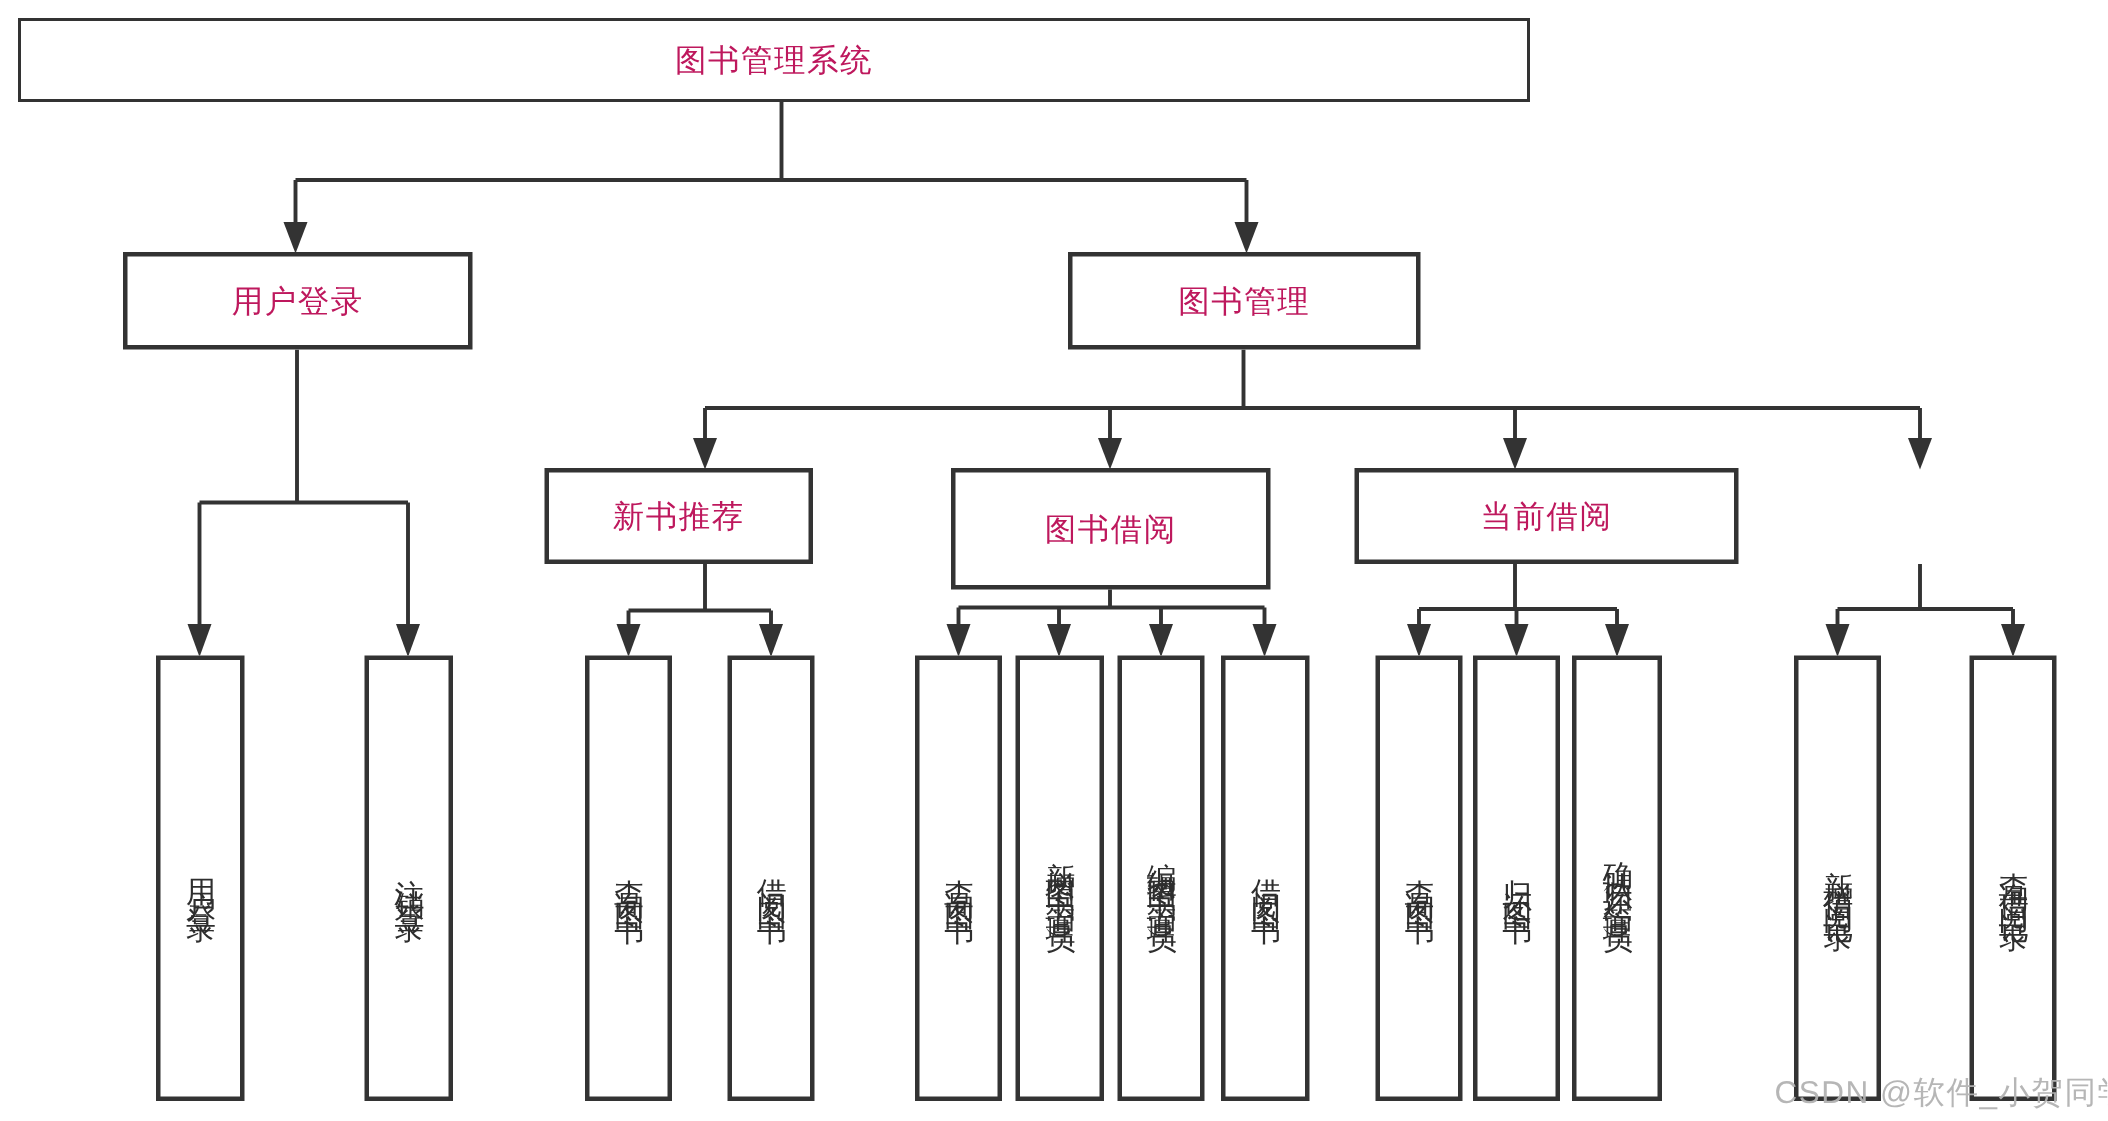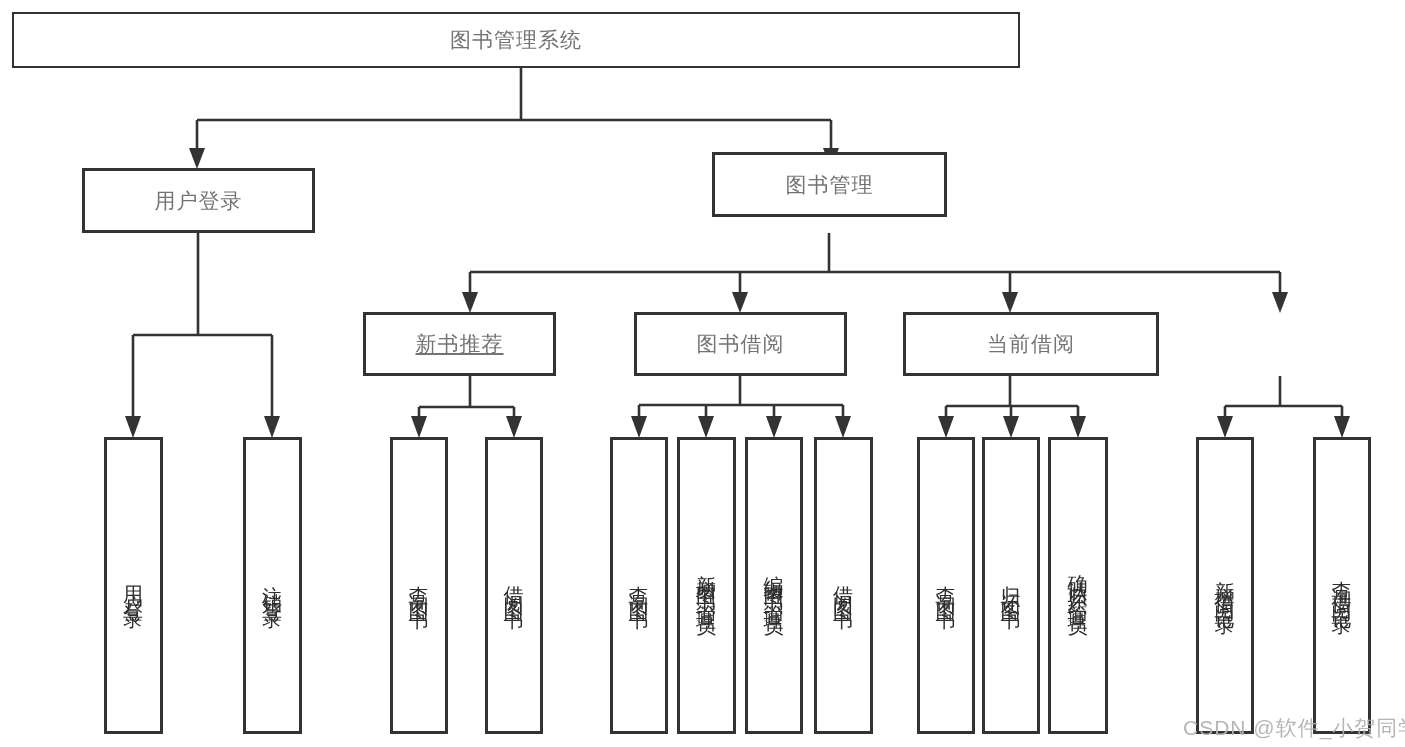--- a/index.html
+++ b/index.html
@@ -22,21 +22,21 @@
     pointer-events: none;
   }
   .box {
     position: absolute;
     box-sizing: border-box;
     border: 3px solid #333333;
     background: #ffffff;
     display: flex;
     align-items: center;
     justify-content: center;
-    color: #737373;
+    color: #be185d;
     font-size: 21px;
     letter-spacing: 1px;
     z-index: 2;
   }
   .vbox {
     position: absolute;
     box-sizing: border-box;
     border: 3px solid #333333;
     background: #ffffff;
     display: flex;
@@ -138,24 +138,24 @@
       <polygon points="1070,416 1086,416 1078,438"></polygon>
 
       <polygon points="1217,416 1233,416 1225,438"></polygon>
       <polygon points="1334,416 1350,416 1342,438"></polygon>
     </g>
   </svg>
 
   <div class="box" style="left:12px; top:12px; width:1008px; height:56px; border-width:2px;">图书管理系统</div>
 
   <div class="box" style="left:82px; top:168px; width:233px; height:65px;">用户登录</div>
-  <div class="box" style="left:712px; top:152px; width:235px; height:65px;">图书管理</div>
-
-  <div class="box" style="left:363px; top:312px; width:193px; height:64px;text-decoration:underline;">新书推荐</div>
-  <div class="box" style="left:634px; top:312px; width:213px; height:64px;">图书借阅</div>
+  <div class="box" style="left:712px; top:168px; width:235px; height:65px;">图书管理</div>
+
+  <div class="box" style="left:363px; top:312px; width:179px; height:64px;">新书推荐</div>
+  <div class="box" style="left:634px; top:312px; width:213px; height:81px;">图书借阅</div>
   <div class="box" style="left:903px; top:312px; width:256px; height:64px;">当前借阅</div>
 
   <div class="vbox" style="left:104px; top:437px; width:59px; height:297px;">
     <span>用户登录</span>
     </div>
   <div class="vbox" style="left:243px; top:437px; width:59px; height:297px;">
     <span>注销登录</span>
     </div>
 
   <div class="vbox" style="left:390px; top:437px; width:58px; height:297px;">

